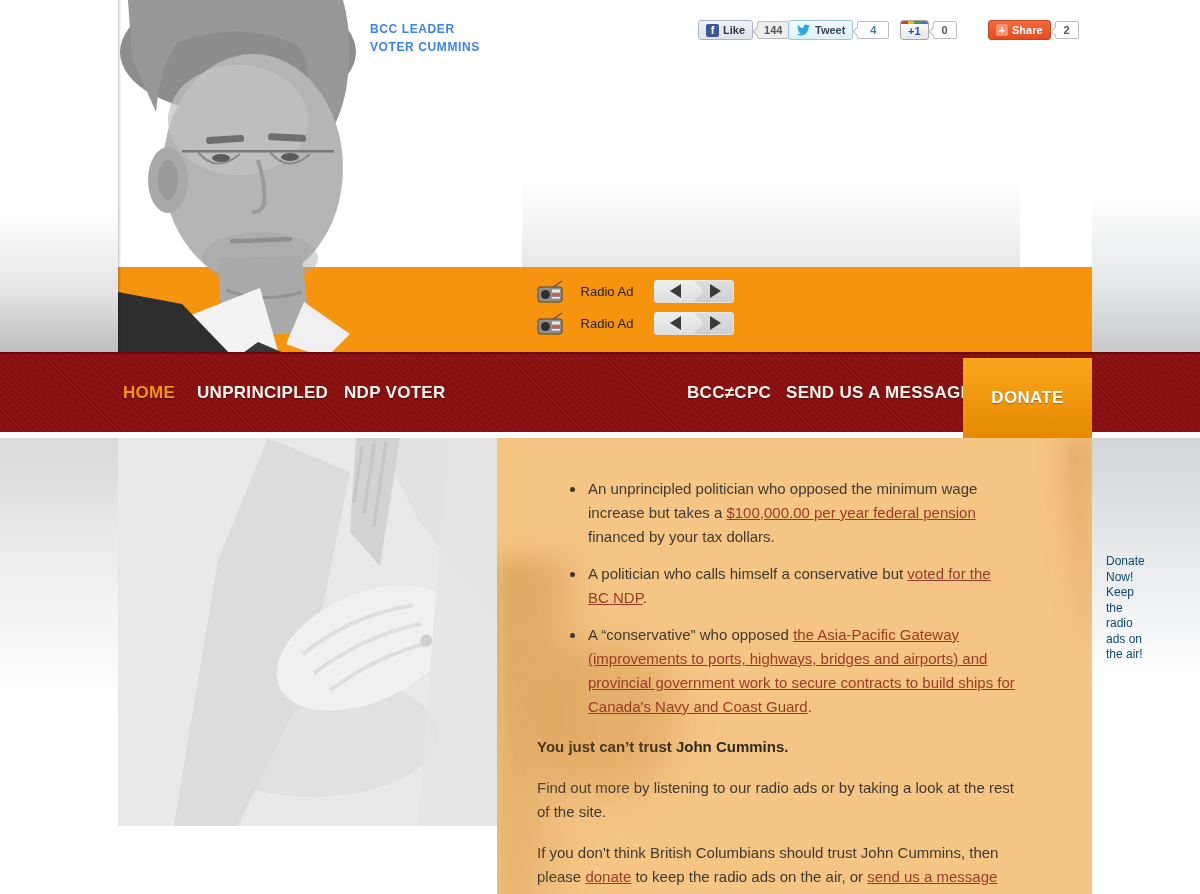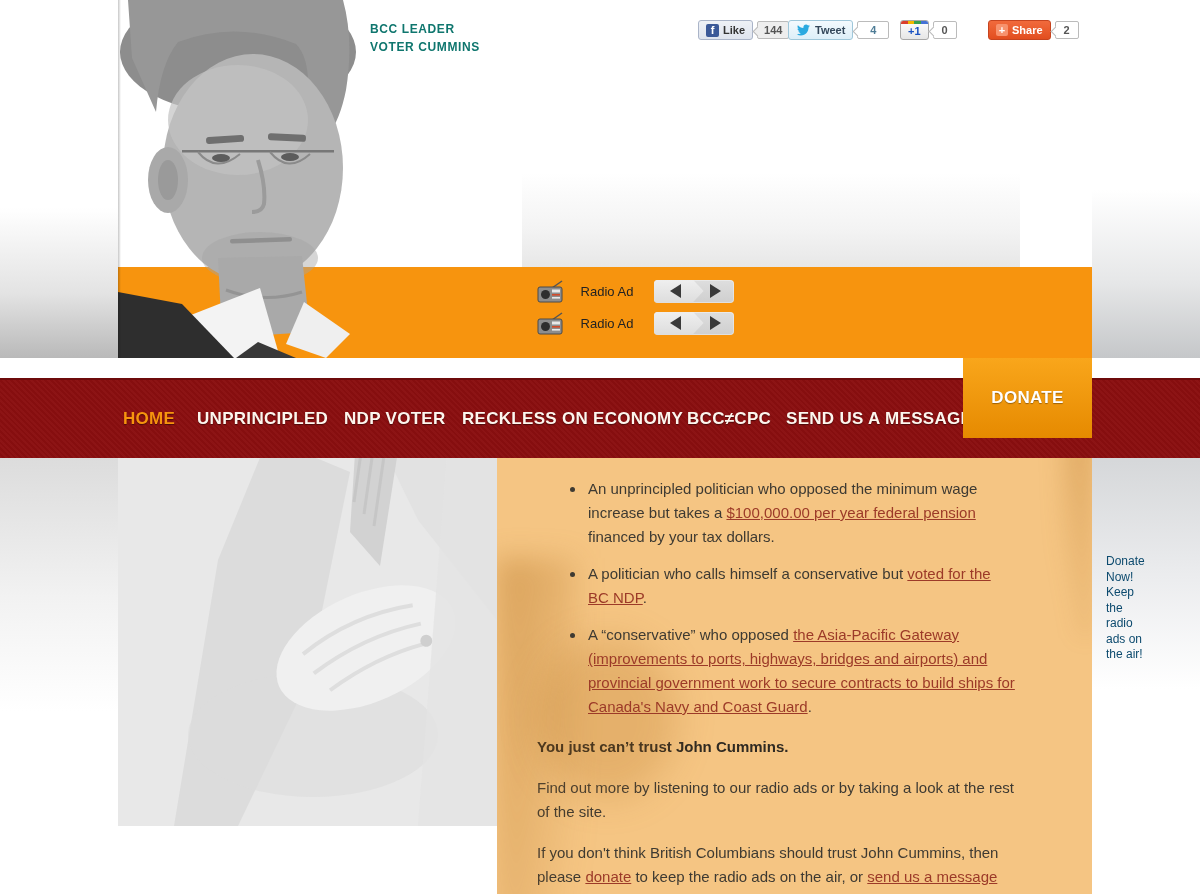--- a/index.html
+++ b/index.html
@@ -12,21 +12,21 @@
     background:linear-gradient(180deg,#fff 0%,#fff 58%,#e3e3e3 82%,#b9b9b9 100%);}
   .gutter-left-bottom{position:absolute;left:0;top:438px;width:118px;height:456px;
     background:linear-gradient(180deg,#d9d9d9 0%,#f2f2f2 35%,#fff 60%);}
   .gutter-right-top{position:absolute;left:1092px;top:190px;width:108px;height:168px;
     background:linear-gradient(180deg,#ffffff 0%,#e6e7e8 55%,#c5c7c9 100%);}
   .gutter-right-bottom{position:absolute;left:1092px;top:438px;width:108px;height:456px;
     background:linear-gradient(180deg,#d2d4d6 0%,#ebecee 30%,#fff 55%);}
 
   
   .credit{position:absolute;left:370px;top:20px;font-size:12px;font-weight:bold;
-    letter-spacing:.6px;color:#0f766e;line-height:18px;}
+    letter-spacing:.6px;color:#3b82f6;line-height:18px;}
 
   
   .social{position:absolute;top:20px;left:0;width:1200px;height:22px;font-size:12px;}
   .sg{position:absolute;display:flex;align-items:center;height:20px;}
   .sbtn{display:flex;align-items:center;gap:4px;height:20px;padding:0 7px;border-radius:3px;
     font-size:11px;font-weight:bold;color:#333;border:1px solid #aab4c8;cursor:pointer;
     background:linear-gradient(#eef1f6,#dfe4ee);font-family:"Liberation Sans",sans-serif;}
   .fb-ic{display:inline-block;width:13px;height:13px;background:#3b5998;color:#fff;
     font-weight:bold;font-size:11px;line-height:13px;text-align:center;border-radius:2px;}
   .count{position:relative;margin-left:4px;height:18px;min-width:24px;padding:0 6px;
@@ -74,21 +74,21 @@
     border-left:11px solid #3a3a3a;}
   .donate-note{position:absolute;left:988px;top:287px;font-size:12px;line-height:15.5px;color:#0c4a6e;}
   .donate-note span{display:block;}
 
   
   .photo{position:absolute;left:118px;top:0;width:379px;height:826px;z-index:2;}
   .photo-edge{position:absolute;left:118px;top:0;width:3px;height:358px;
     background:linear-gradient(90deg,rgba(0,0,0,.22),rgba(0,0,0,0));z-index:3;}
 
   
-  .nav{position:absolute;left:0;top:378px;width:1200px;height:80px;background:#8A0E0F;z-index:4;
+  .nav{position:absolute;left:0;top:352px;width:1200px;height:80px;background:#8A0E0F;z-index:4;
     background-image:repeating-linear-gradient(45deg,rgba(255,255,255,.025) 0 2px,rgba(0,0,0,.03) 2px 4px);
     border-top:2px solid #6d0a0b;}
   .nav a{position:absolute;top:50%;transform:translateY(-50%);text-decoration:none;
     font-size:17px;font-weight:bold;letter-spacing:.3px;color:#fdf6ee;
     text-shadow:0 1px 1px rgba(0,0,0,.45);white-space:nowrap;}
   .nav a.active{color:#F7940E;}
   .donate-btn{position:absolute;left:963px;top:358px;width:129px;height:80px;z-index:5;
     display:flex;align-items:center;justify-content:center;cursor:pointer;
     background:linear-gradient(#F9A61B,#E68A00);color:#fff;font-size:17px;font-weight:bold;
     letter-spacing:.3px;text-shadow:0 1px 1px rgba(0,0,0,.35);text-decoration:none;}
@@ -253,21 +253,20 @@
       </g>
       <polygon points="330,438 379,438 379,826 300,826" fill="#e3e3e3" opacity=".8"></polygon>
     </g>
   </svg>
   <div class="photo-edge"></div>
 
   <nav class="nav">
     <a href="#" class="active" style="left:123px">HOME</a>
     <a href="#" style="left:197px">UNPRINCIPLED</a>
     <a href="#" style="left:344px">NDP VOTER</a>
-    <a href="#" style="left:462px">RECKLESS ON ECONOMY</a>
     <a href="#" style="left:687px">BCC≠CPC</a>
     <a href="#" style="left:786px">SEND US A MESSAGE</a>
   </nav>
   <a href="#" class="donate-btn">DONATE</a>
 
   <div class="content">
     <div class="tint tint-a"></div>
     <div class="tint tint-b"></div>
     <div class="tint tint-c"></div>
     <ul>

